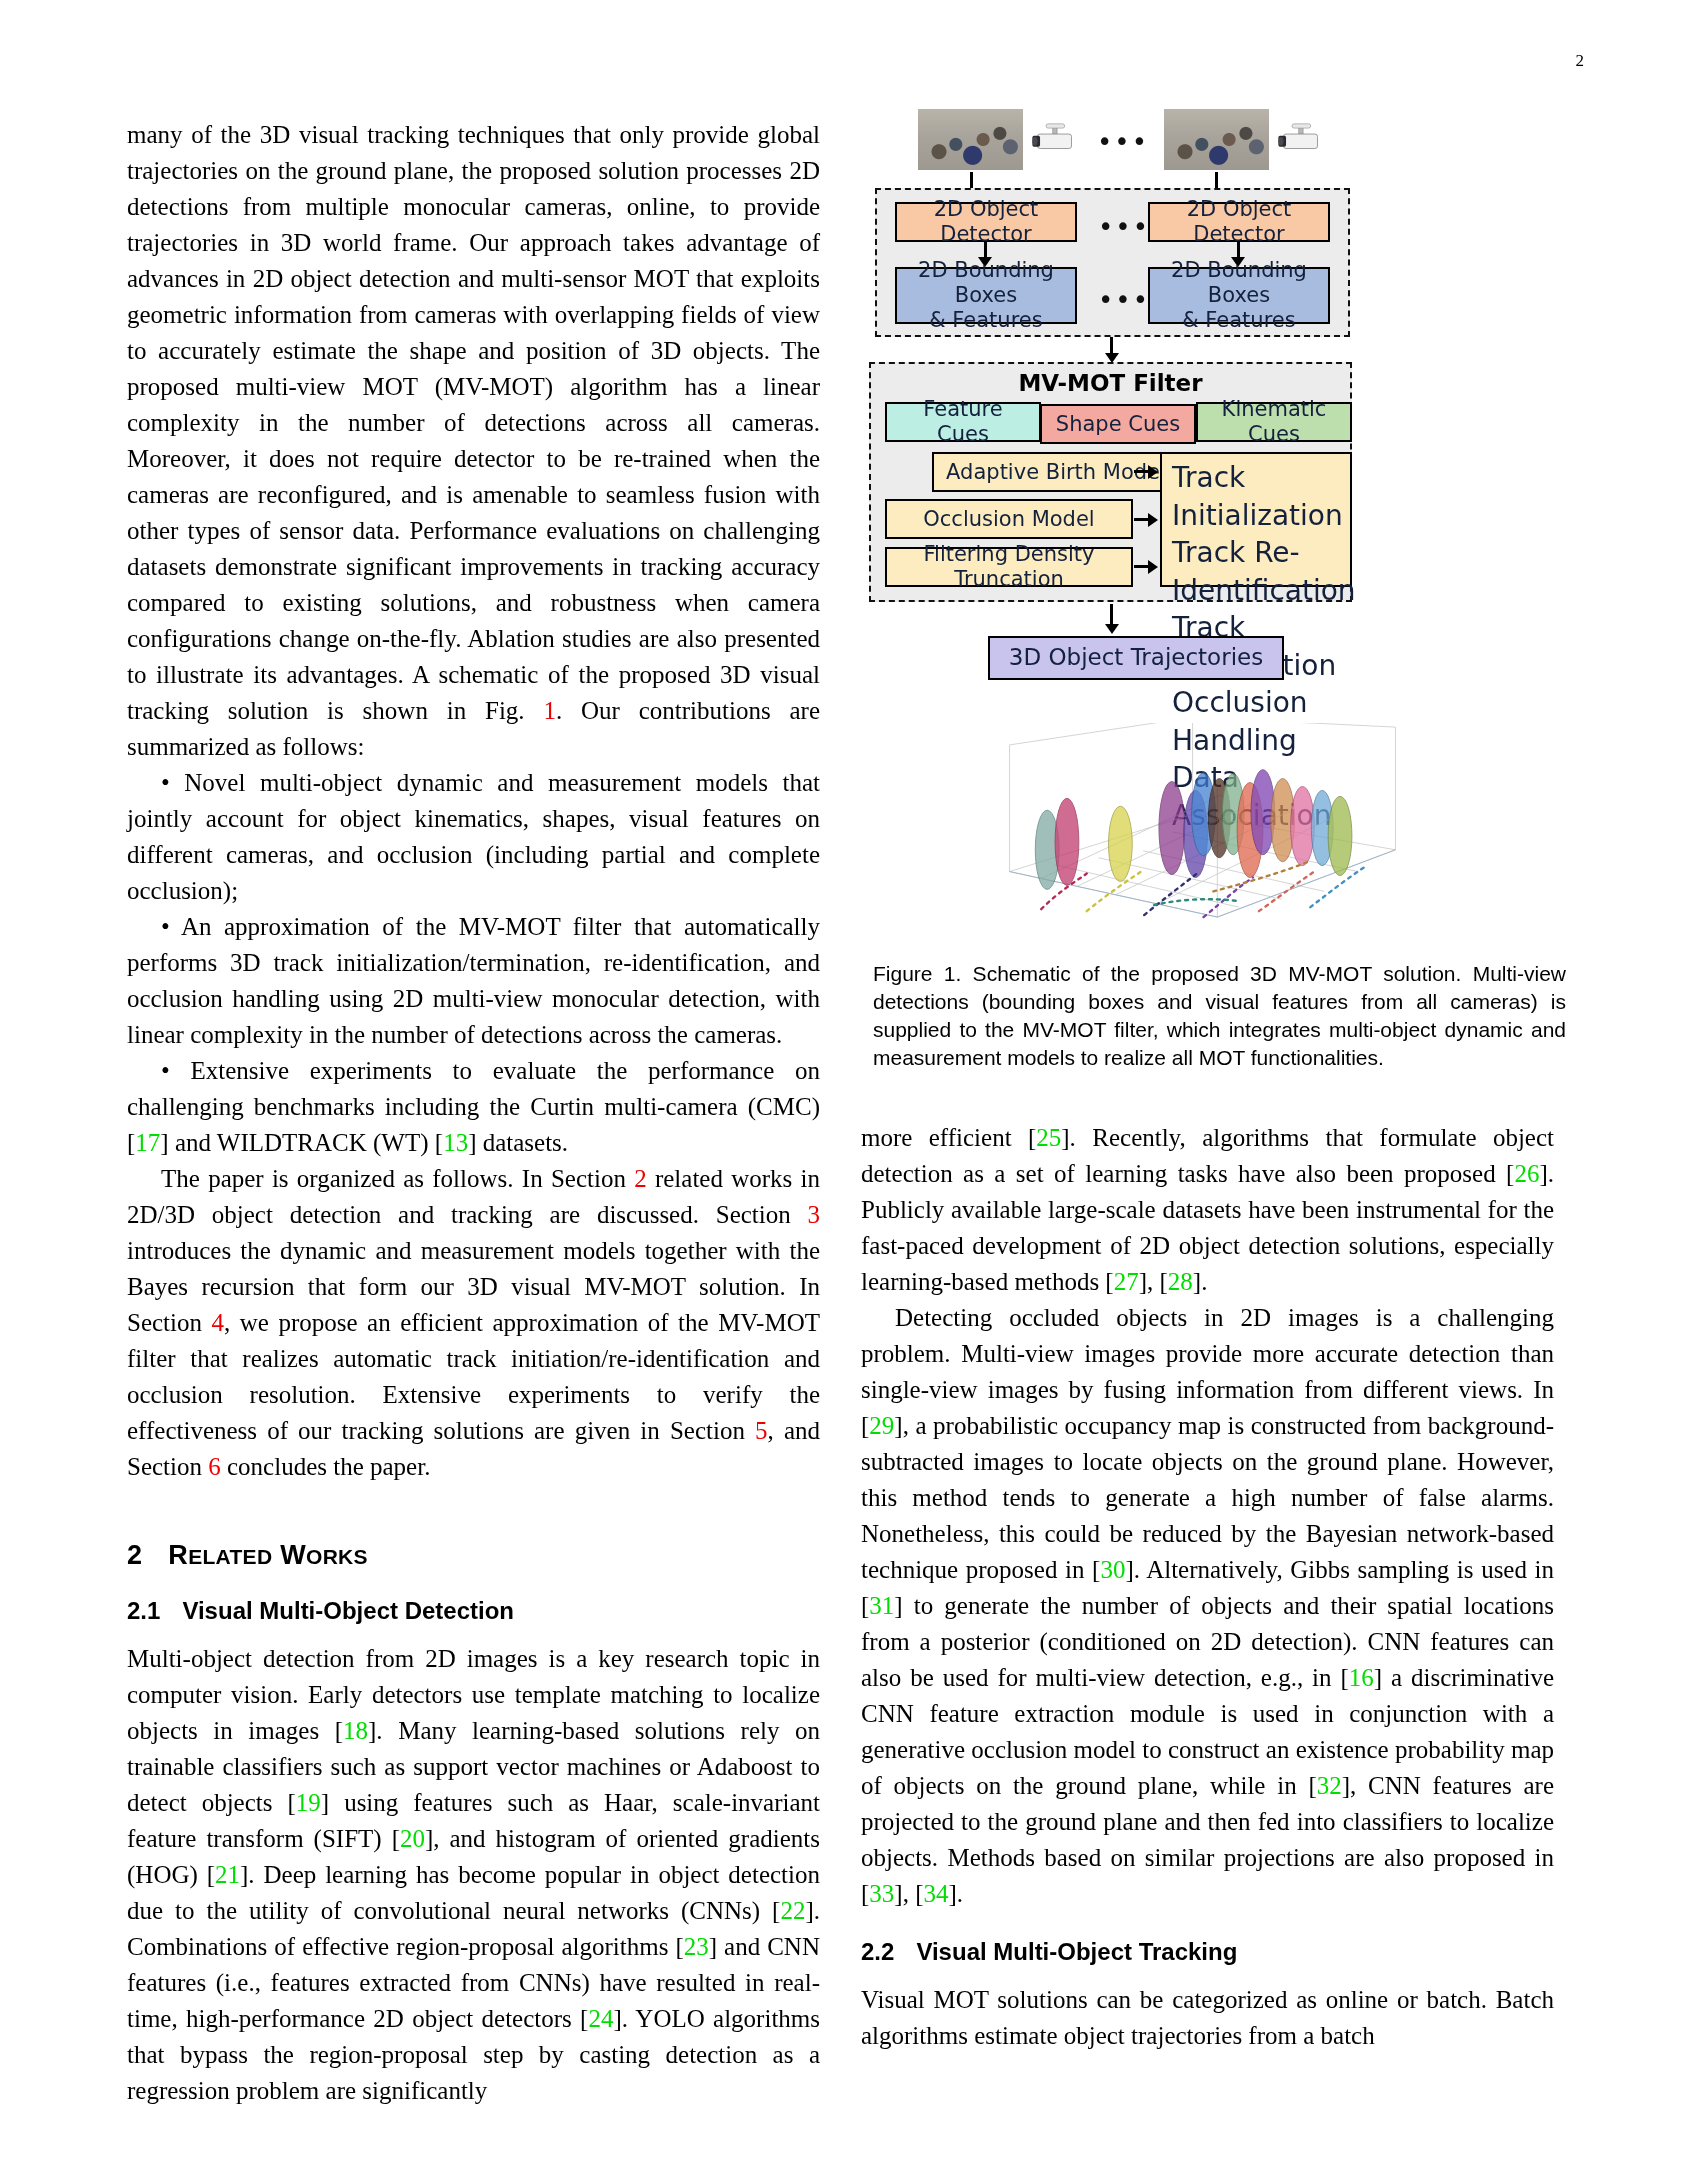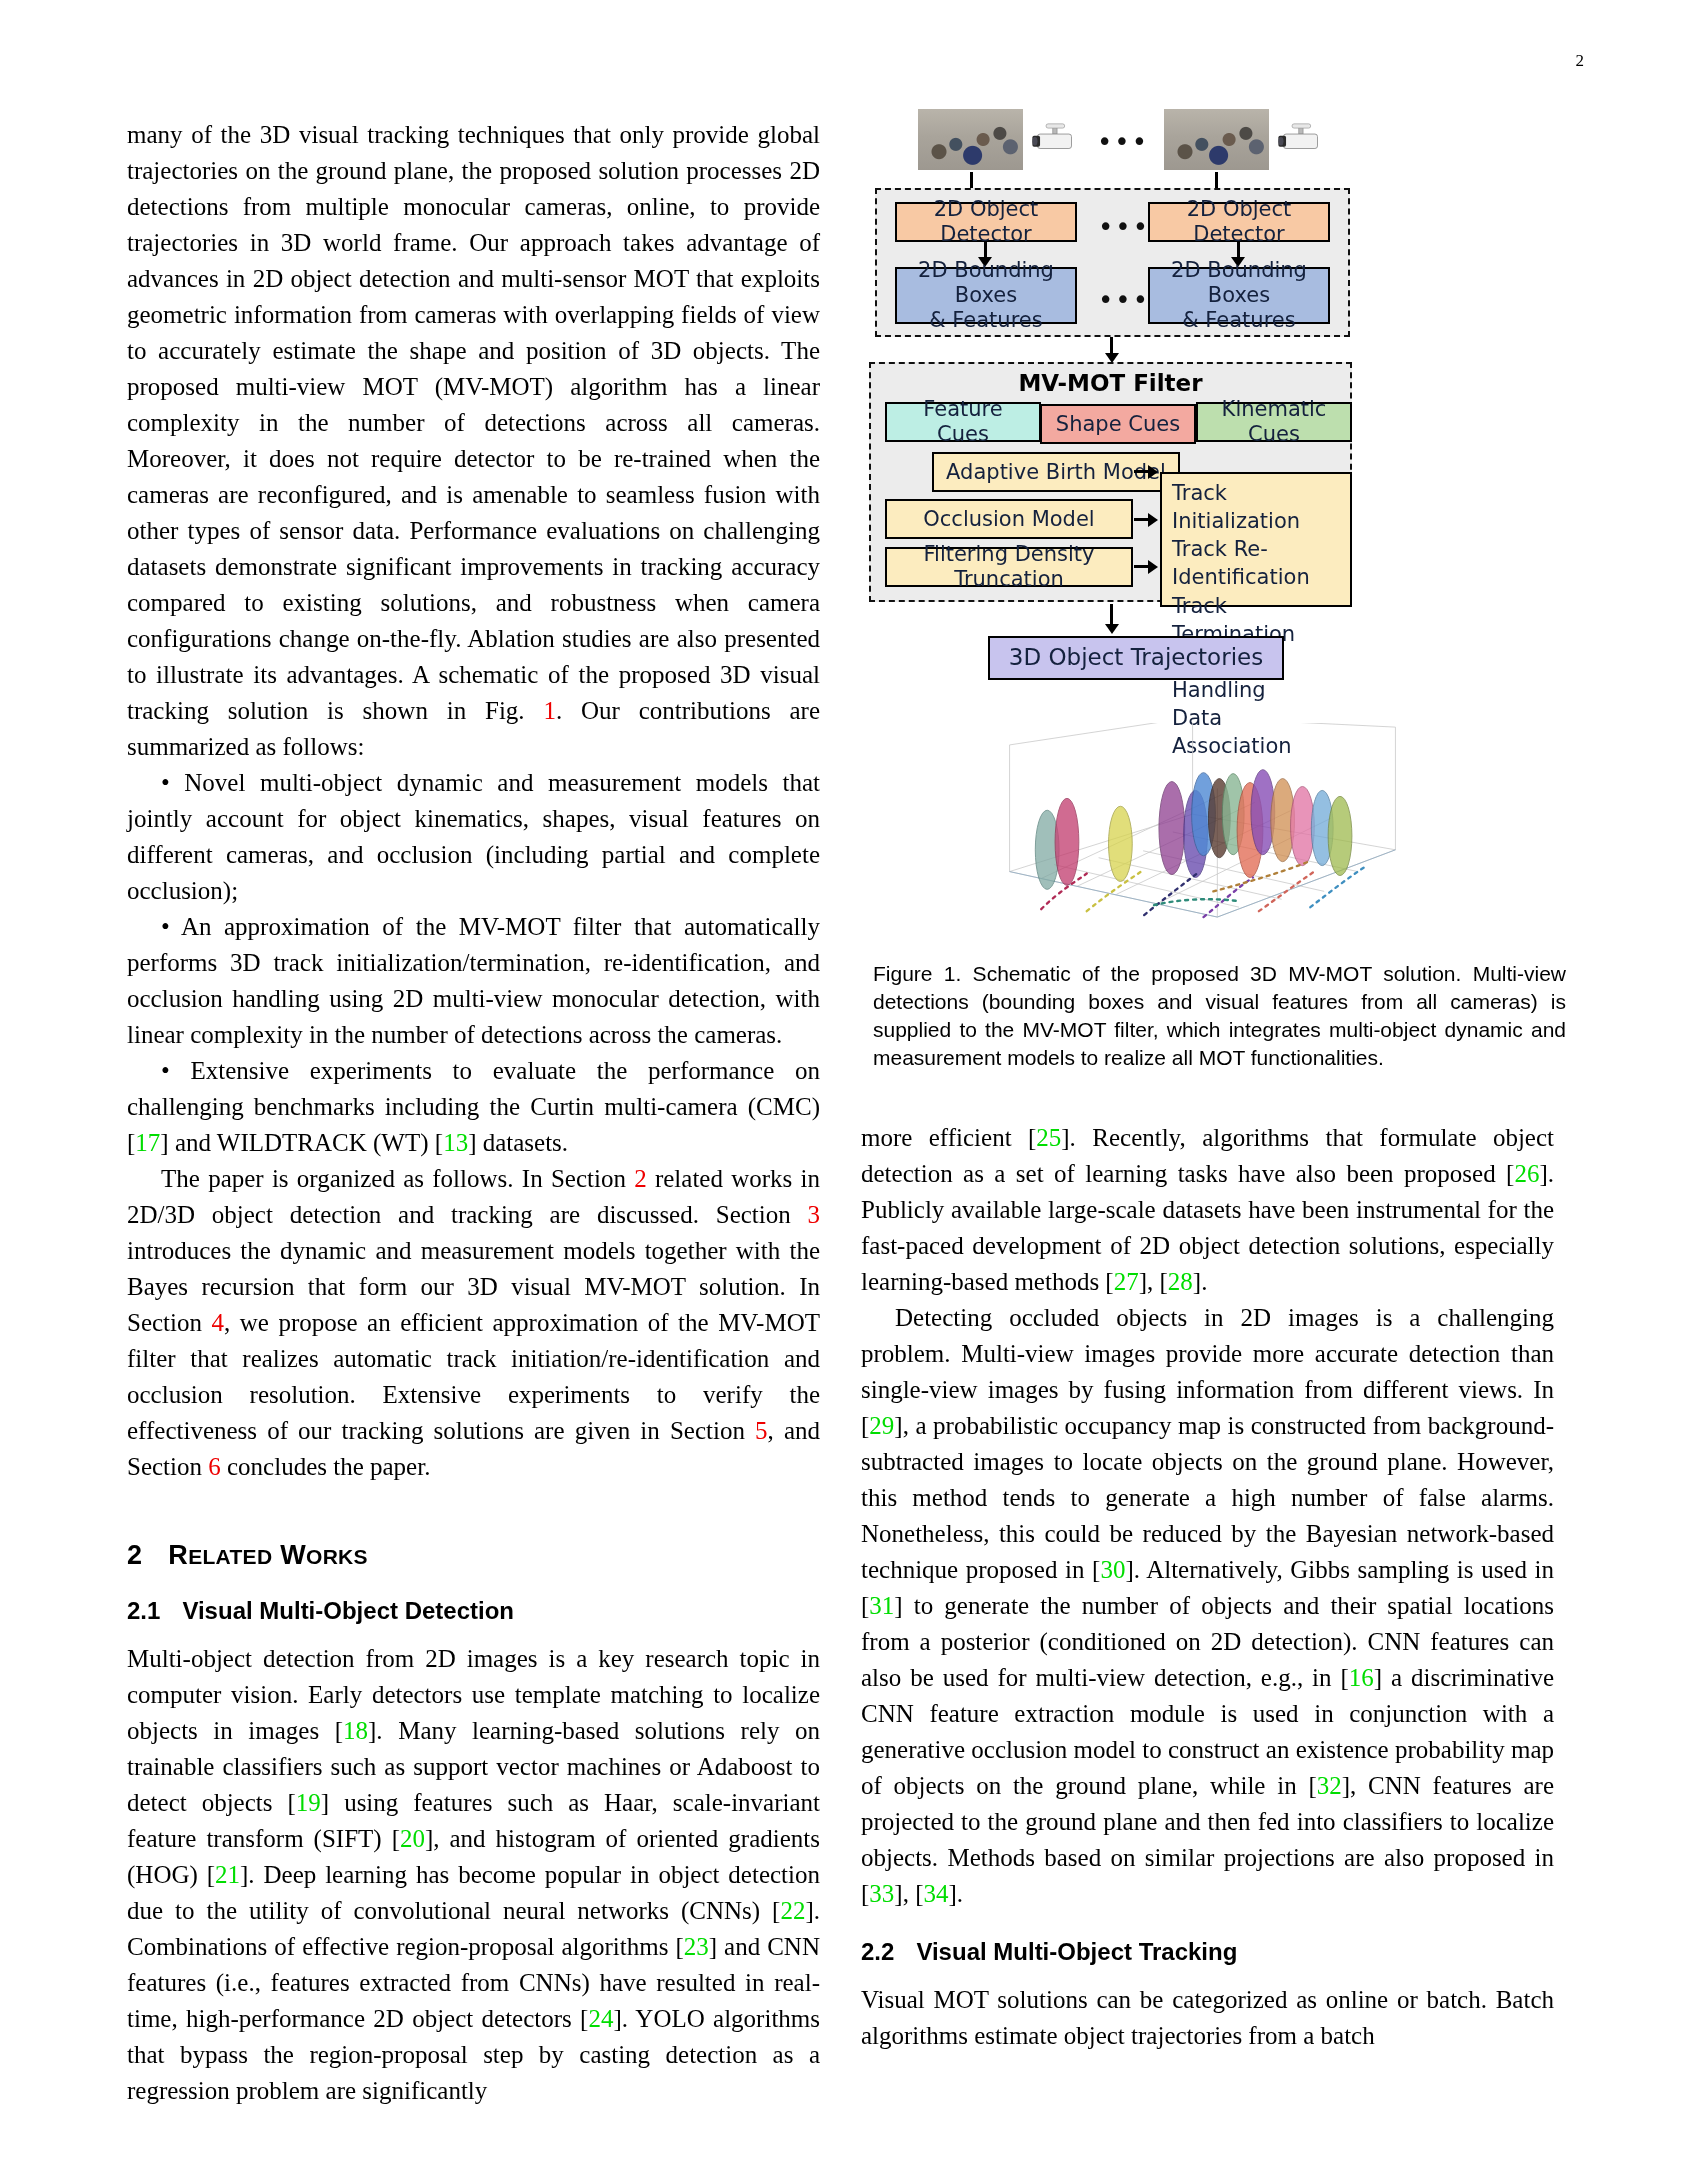--- a/index.html
+++ b/index.html
@@ -167,24 +167,23 @@
     color: #000;
   }
 
   .outlist {
     position: absolute;
     border: 2.5px solid #000;
     background: #fcecbf;
     box-sizing: border-box;
     padding: 5px 8px 5px 10px;
     font-family: "DejaVu Sans", "Liberation Sans", sans-serif;
-    font-size: 21px;
+    font-size: 28px;
     color: #14213d;
     line-height: 1.34;
-    margin-top: 20px;
   }
   .arrow-line-v {
     position: absolute;
     width: 3px;
     background: #000;
   }
   .arrow-head-v {
     position: absolute;
     width: 0; height: 0;
     border-left: 7px solid transparent;

